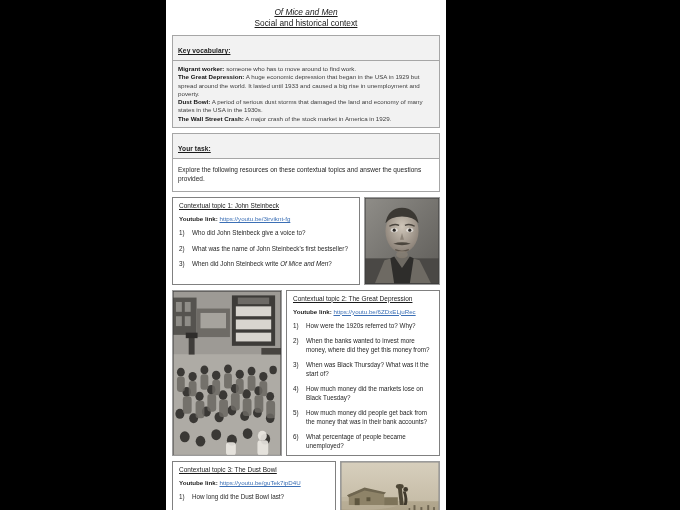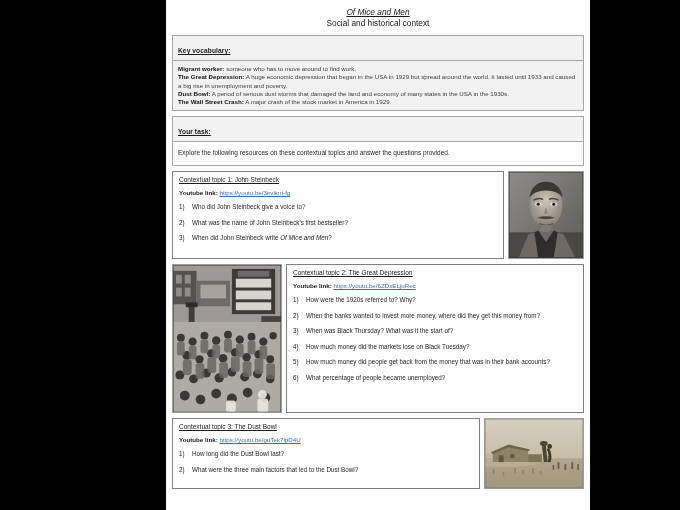--- a/index.html
+++ b/index.html
@@ -18,39 +18,40 @@
     position: relative;
     width: 680px;
     height: 510px;
     background: #000000;
   }
   
   #page {
     position: absolute;
     left: 166px;
     top: 0;
-    width: 424px;
+    width: 280px;
     height: 510px;
     background: #ffffff;
     box-sizing: border-box;
     padding: 7px 6px 0 6px;
   }
   
   .doc-title {
     text-align: center;
     font-size: 8.3px;
     line-height: 11px;
     color: #1a1a1a;
   }
   .doc-title .line1 {
     font-style: italic;
     text-decoration: underline;
     display: block;
   }
   .doc-title .line2 {
+    text-decoration: underline;
     display: block;
   }
   
   .panel {
     border: 1px solid #a6a6a6;
     box-sizing: border-box;
     background: #ffffff;
   }
   .panel-head {
     background: #f2f2f2;

